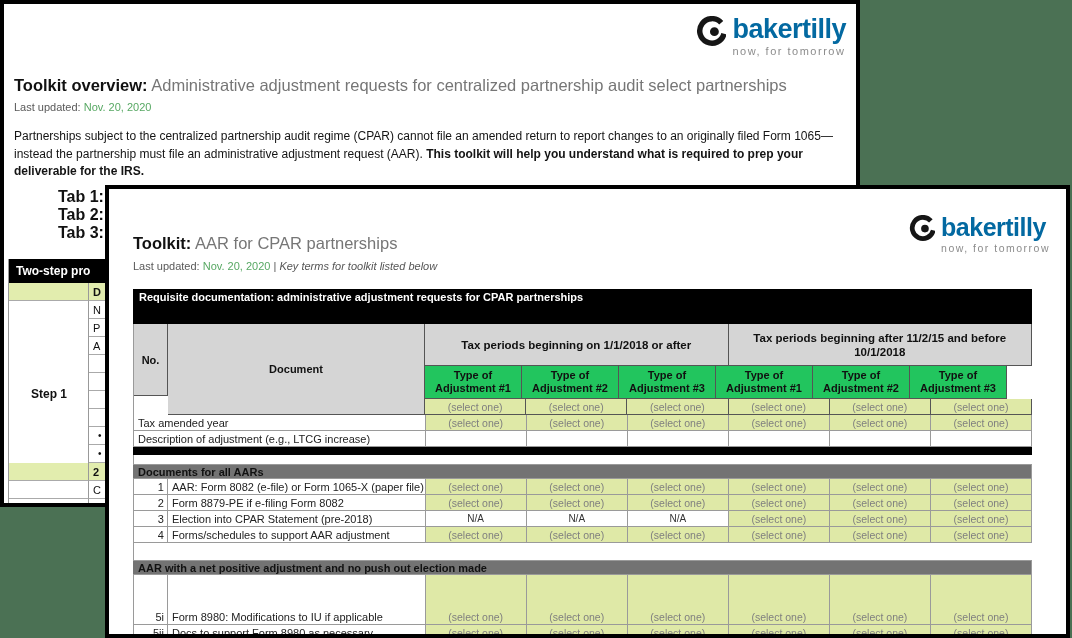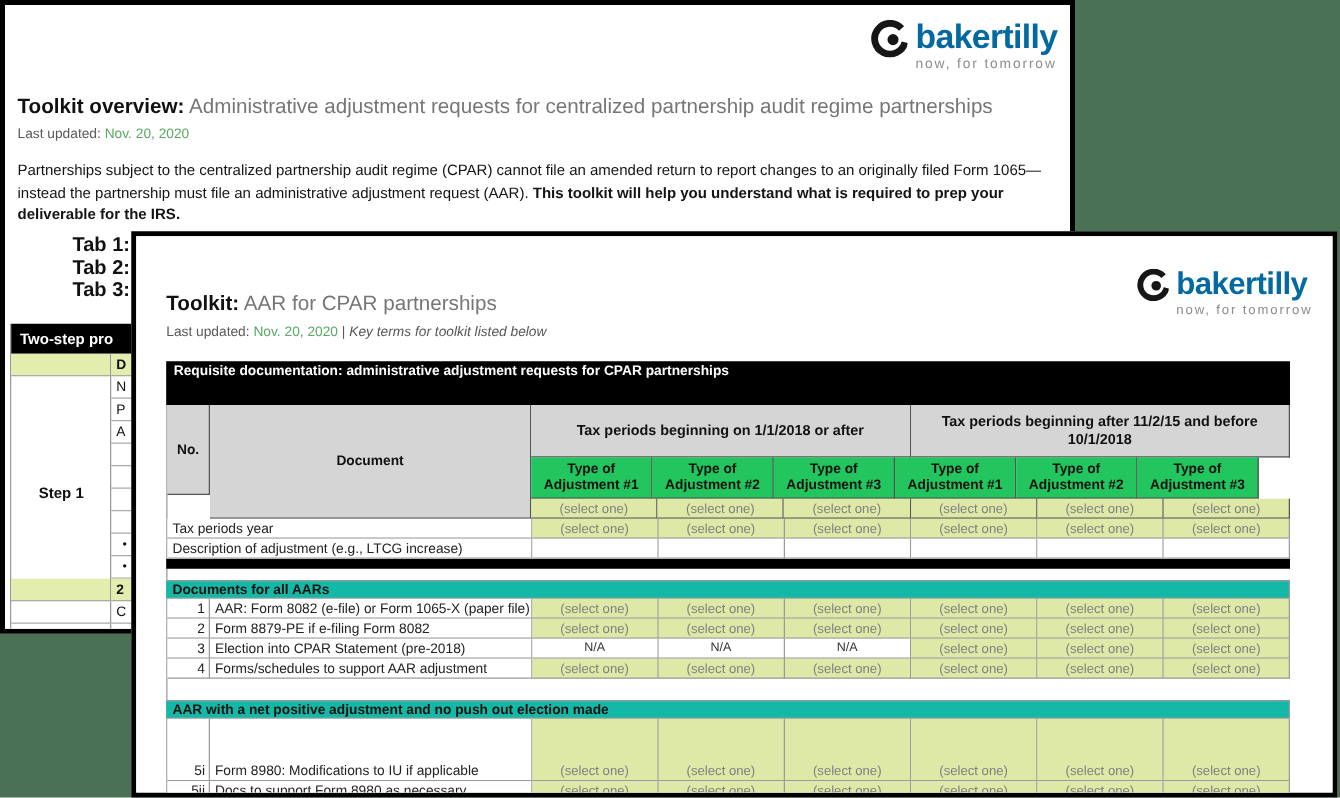--- a/index.html
+++ b/index.html
@@ -72,21 +72,21 @@
   .frow{display:flex;}
   .fcell{box-sizing:border-box;border-right:1px solid #9a9a9a;border-bottom:1px solid #9a9a9a;
          height:16px;font-size:11px;display:flex;align-items:center;background:#fff;}
   .c-merge{width:292px;padding-left:4px;color:#222;}
   .c-no{width:34px;justify-content:flex-end;padding-right:3px;color:#222;}
   .c-doc{width:258px;padding-left:4px;color:#222;}
   .c-val{width:101.2px;justify-content:center;}
   .sel{background:#dfe9a7;color:#7f7f7f;font-size:10.5px;}
   .na{color:#333;font-size:10px;}
   .fsec{box-sizing:border-box;border-right:1px solid #9a9a9a;border-bottom:1px solid #9a9a9a;border-top:1px solid #9a9a9a;
-        height:15px;background:#14b8a6;font-weight:bold;font-size:11px;display:flex;align-items:center;padding-left:4px;margin-left:-1px;padding-left:5px;}
+        height:15px;background:#737373;font-weight:bold;font-size:11px;display:flex;align-items:center;padding-left:4px;margin-left:-1px;padding-left:5px;}
   .thick-divider{height:8px;background:#000;margin-left:-1px;}
   .gap{background:transparent;}
   .tall .fcell{height:50px;align-items:flex-end;padding-bottom:1px;}
 </style>
 </head>
 <body>
 
 <div class="window" id="back-window">
   <div class="win-inner">
 
@@ -95,21 +95,21 @@
         <path d="M37 10 A 18 18 0 1 0 41 26" fill="none" stroke="#161616" stroke-width="8"></path>
         <circle cx="27" cy="23" r="8" fill="#161616" stroke="#fff" stroke-width="3"></circle>
       </svg>
       <div class="logo-text">
         <span class="brand">bakertilly</span>
         <span class="tagline">now, for tomorrow</span>
       </div>
     </div>
 
     <div class="doc-title" id="back-title">
-      <span class="b">Toolkit overview:</span><span class="rest"> Administrative adjustment requests for centralized partnership audit regime partnerships</span>
+      <span class="b">Toolkit overview:</span><span class="rest"> Administrative adjustment requests for centralized partnership audit select partnerships</span>
     </div>
     <div class="updated" id="back-updated">
       <span>Last updated: </span><span class="date">Nov. 20, 2020</span>
     </div>
 
     <div id="back-paragraph">
       <span>Partnerships subject to the centralized partnership audit regime (CPAR) cannot file an amended return to report changes to an originally filed Form 1065—instead the partnership must file an administrative adjustment request (AAR). </span><span class="pb">This toolkit will help you understand what is required to prep your deliverable for the IRS.</span>
     </div>
 
     <div id="back-tabs">
@@ -224,21 +224,21 @@
               <div class="fh-cell fh-sel">(select one)</div>
               <div class="fh-cell fh-sel">(select one)</div>
               <div class="fh-cell fh-sel">(select one)</div>
               <div class="fh-cell fh-sel">(select one)</div>
               <div class="fh-cell fh-sel">(select one)</div>
             </div>
           </div>
         </div>
       <div id="fbody">
           <div class="frow">
-            <div class="fcell c-merge">Tax periods year</div>
+            <div class="fcell c-merge">Tax amended year</div>
             <div class="fcell c-val sel">(select one)</div>
             <div class="fcell c-val sel">(select one)</div>
             <div class="fcell c-val sel">(select one)</div>
             <div class="fcell c-val sel">(select one)</div>
             <div class="fcell c-val sel">(select one)</div>
             <div class="fcell c-val sel">(select one)</div>
           </div>
           <div class="frow">
             <div class="fcell c-merge">Description of adjustment (e.g., LTCG increase)</div>
             <div class="fcell c-val"></div>

